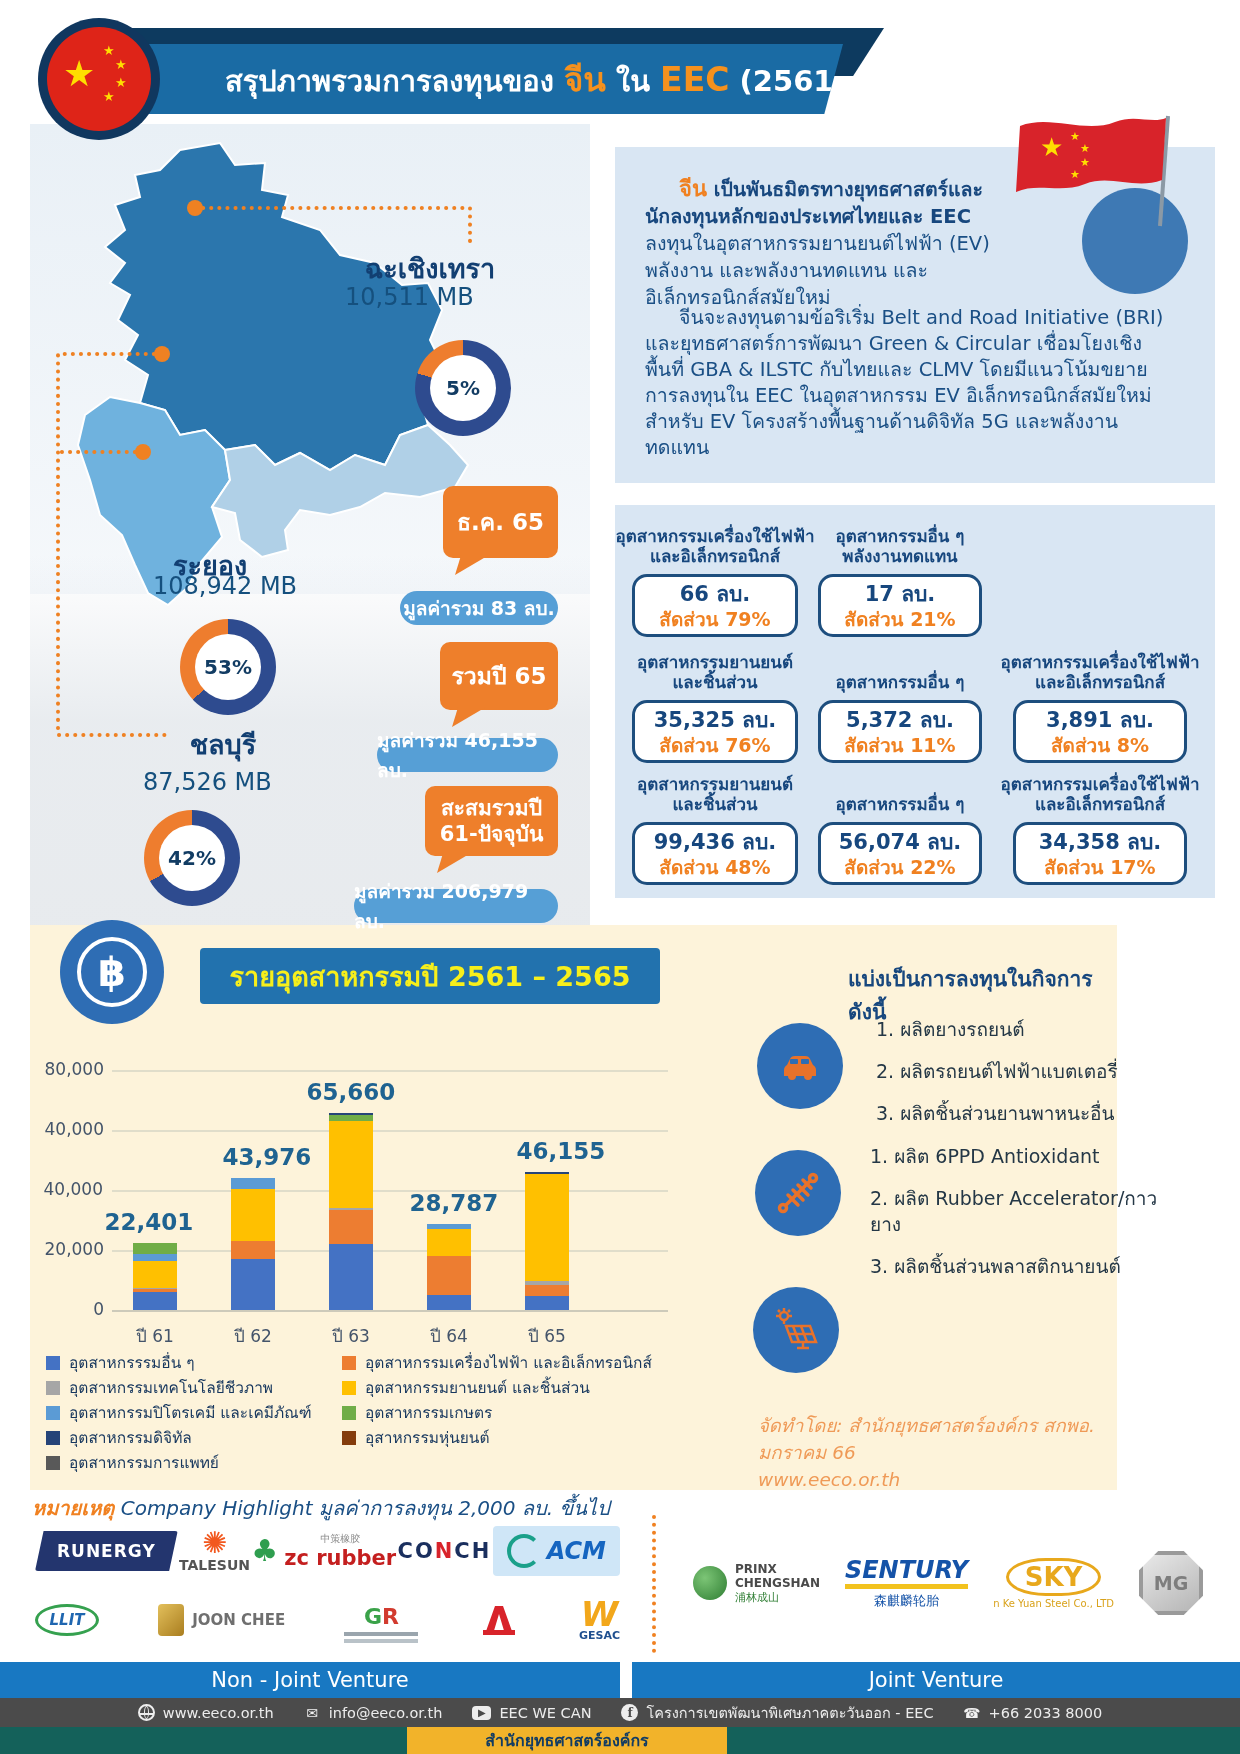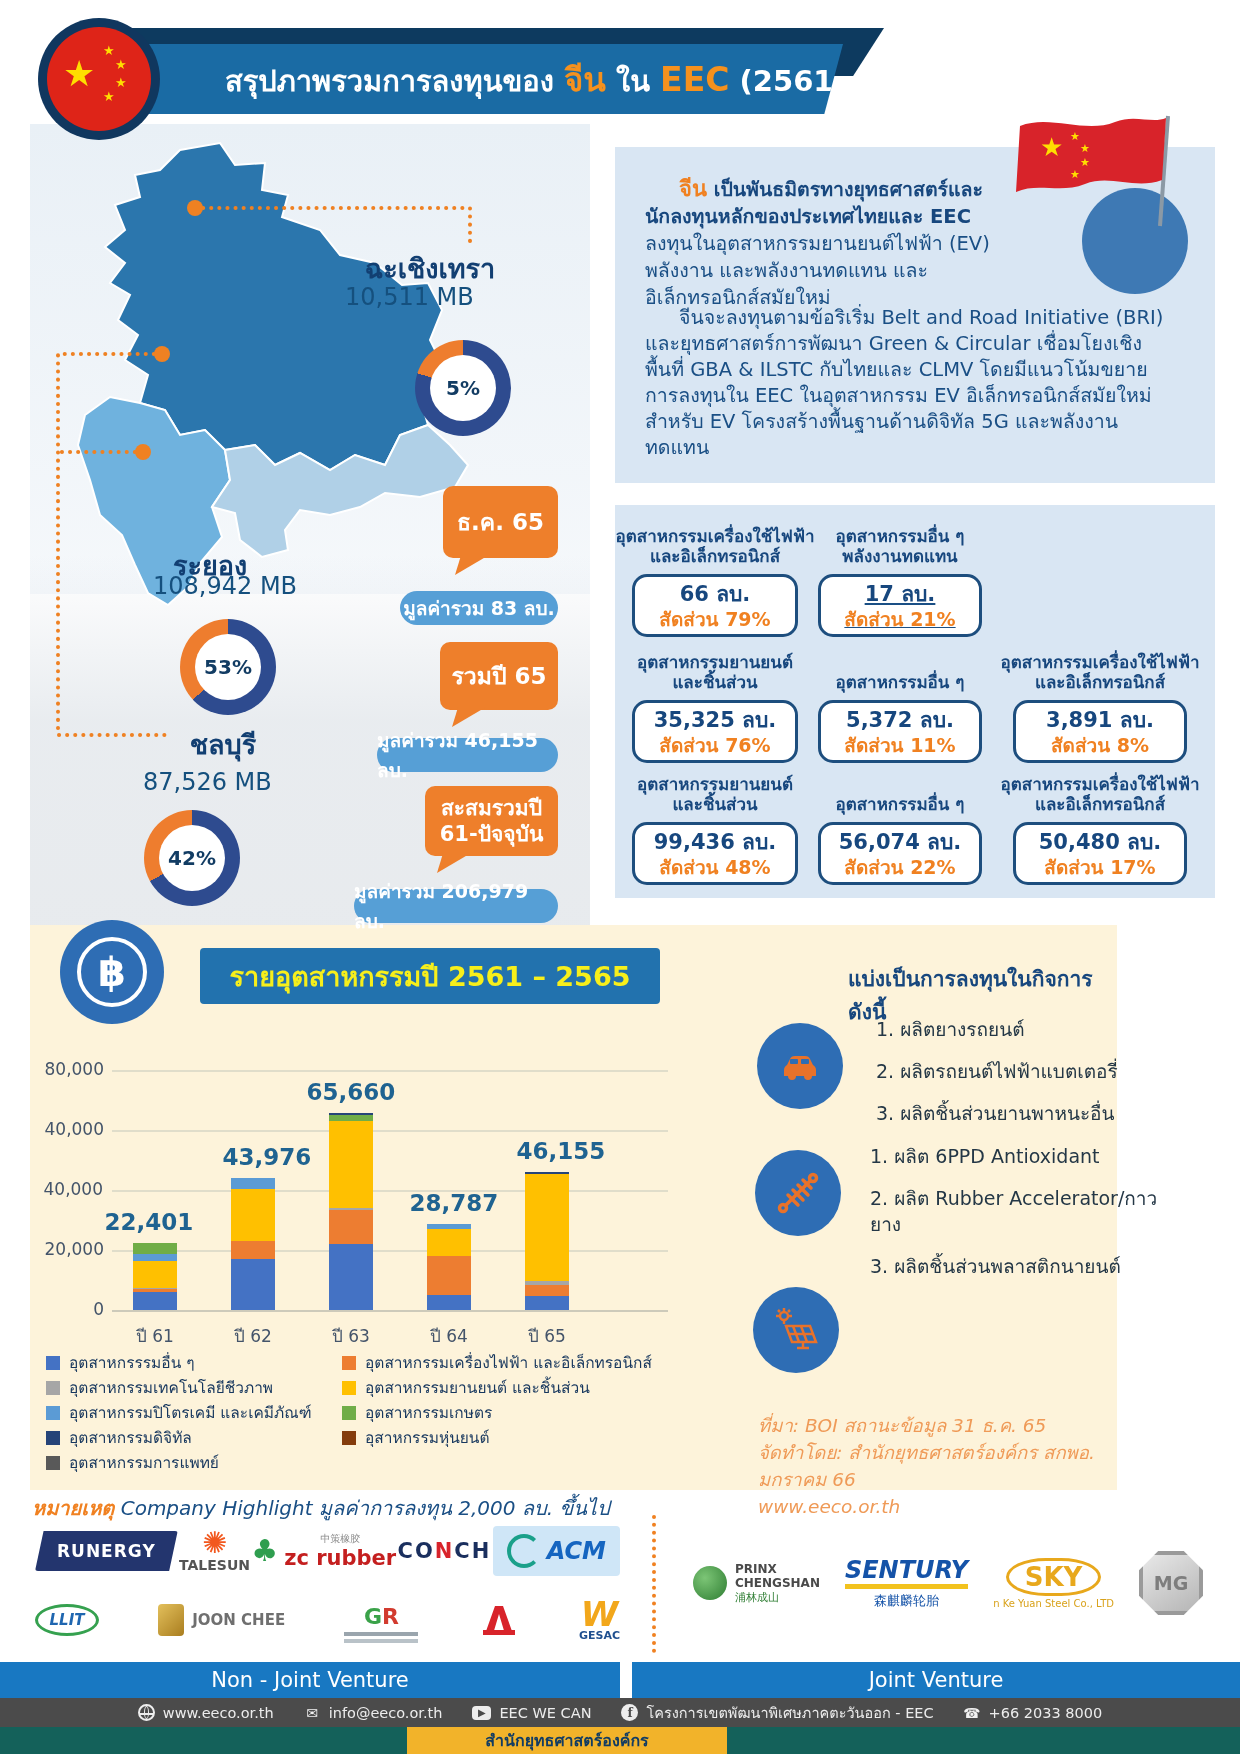--- a/index.html
+++ b/index.html
@@ -236,21 +236,21 @@
       <span>และอิเล็กทรอนิกส์</span>
   </div>
   <div class="abs stat-label" style="left:800px;top:522px;width:200px;height:44px;">
     <span>อุตสาหกรรมอื่น ๆ</span>
       <span>พลังงานทดแทน</span>
   </div>
   <div class="abs stat-box" style="left:632px;top:574px;width:166px;height:63px;">
     <span class="sb-val">66 ลบ.</span>
       <span class="sb-share">สัดส่วน 79%</span>
   </div>
-  <div class="abs stat-box" style="left:818px;top:574px;width:164px;height:63px;text-decoration:underline;">
+  <div class="abs stat-box" style="left:818px;top:574px;width:164px;height:63px;">
     <span class="sb-val">17 ลบ.</span>
       <span class="sb-share">สัดส่วน 21%</span>
   </div>
 
   <div class="abs stat-label" style="left:612px;top:648px;width:206px;height:44px;">
     <span>อุตสาหกรรมยานยนต์</span>
       <span>และชิ้นส่วน</span>
   </div>
   <div class="abs stat-label" style="left:800px;top:648px;width:200px;height:44px;">
     <span>อุตสาหกรรมอื่น ๆ</span>
@@ -287,21 +287,21 @@
   </div>
   <div class="abs stat-box" style="left:632px;top:822px;width:166px;height:63px;">
     <span class="sb-val">99,436 ลบ.</span>
       <span class="sb-share">สัดส่วน 48%</span>
   </div>
   <div class="abs stat-box" style="left:818px;top:822px;width:164px;height:63px;">
     <span class="sb-val">56,074 ลบ.</span>
       <span class="sb-share">สัดส่วน 22%</span>
   </div>
   <div class="abs stat-box" style="left:1013px;top:822px;width:174px;height:63px;">
-    <span class="sb-val">50,480 ลบ.</span>
+    <span class="sb-val">34,358 ลบ.</span>
       <span class="sb-share">สัดส่วน 17%</span>
   </div>
 
   <div class="abs cream"></div>
   <div class="abs chart-badge">
       <div class="coin">฿</div>
     </div>
   <div class="abs chart-banner">
     <span>รายอุตสาหกรรมปี 2561 – 2565</span>
   </div>
@@ -426,21 +426,20 @@
     <svg width="48" height="48" viewBox="0 0 48 48" stroke="#e8722a" stroke-width="2.5" fill="none">
       <circle cx="12" cy="10" r="4"></circle>
       <path d="M12 2v3M12 15v3M4 10h3M17 10h3M6 4l2 2M18 4l-2 2"></path>
       <path d="M14 20h24l6 16H20Z"></path>
       <path d="M21 20l6 16M29 20l6 16M17 28h24"></path>
       <path d="M31 36v6M25 42h12"></path>
     </svg>
   </div>
 
   <div class="abs src">
-    <div>ที่มา: BOI สถานะข้อมูล 31 ธ.ค. 65</div>
     <div>จัดทำโดย: สำนักยุทธศาสตร์องค์กร สกพอ. มกราคม 66</div>
     <div>www.eeco.or.th</div>
   </div>
 
   <div class="abs note">
     <span class="np">หมายเหตุ</span><span> Company Highlight มูลค่าการลงทุน 2,000 ลบ. ขึ้นไป</span>
   </div>
 
   <div class="abs" style="left:35px;top:1518px;width:585px;">
     <div id="logos-nonjv-r2" class="logo-row" style="justify-content:space-between;height:66px;">

